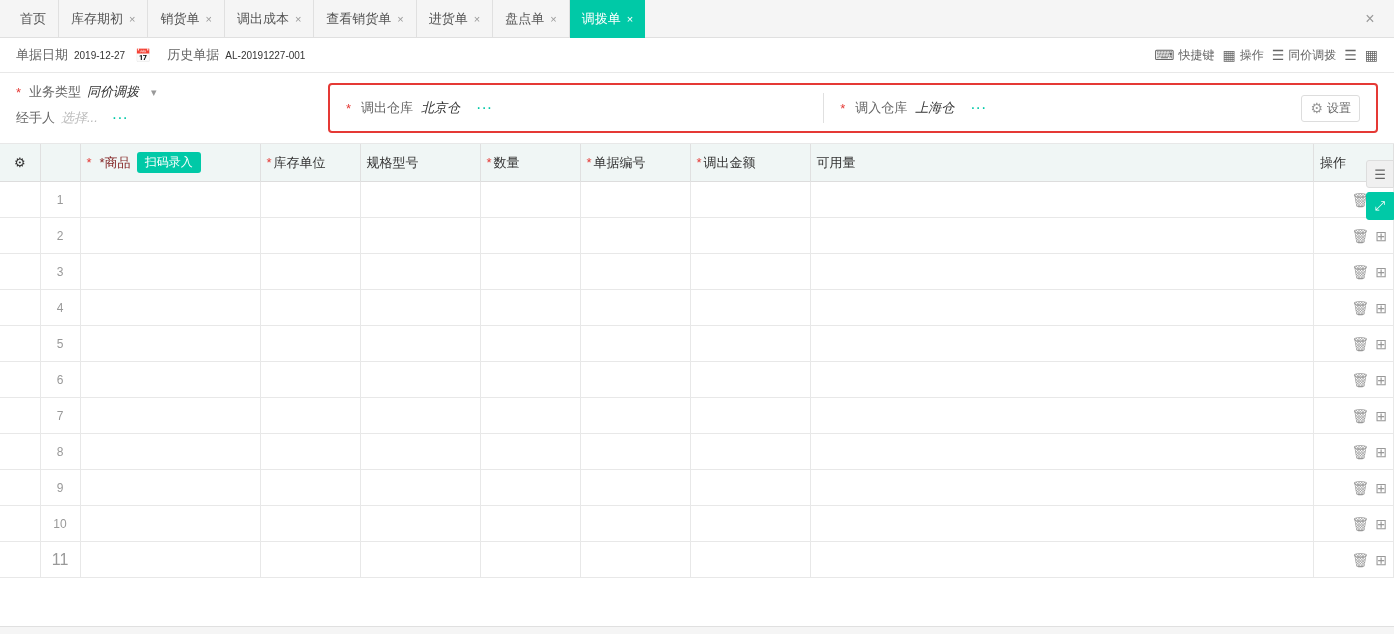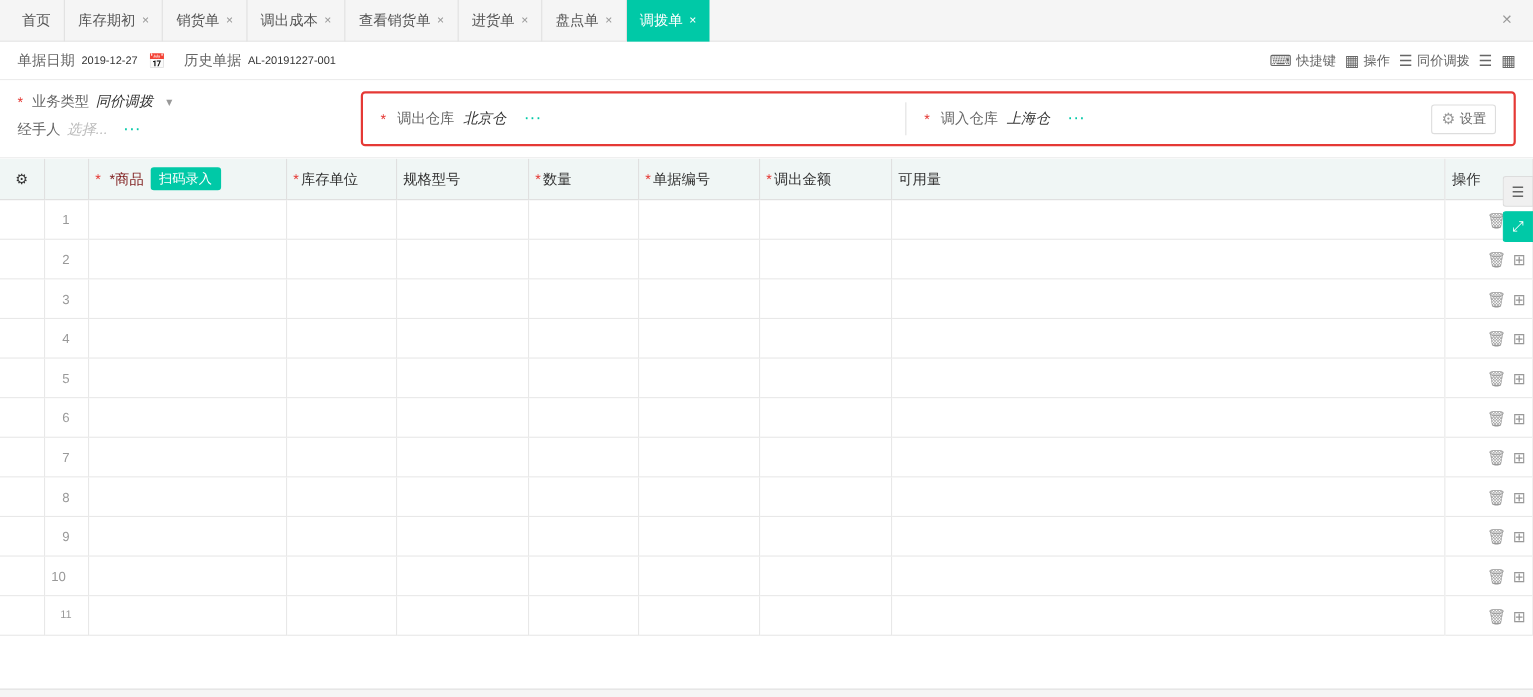--- a/index.html
+++ b/index.html
@@ -558,38 +558,38 @@
       <td></td>
       <td>
         <div class="op-icons">
           <span class="op-icon">🗑</span>
           <span class="op-icon">⊞</span>
         </div>
       </td>
     </tr>
             <tr>
       <td></td>
-      <td style="text-align:left;color:#999;font-size:12px;">10</td>
-      <td></td>
-      <td></td>
-      <td></td>
-      <td></td>
-      <td></td>
-      <td></td>
-      <td></td>
-      <td>
-        <div class="op-icons">
-          <span class="op-icon">🗑</span>
-          <span class="op-icon">⊞</span>
-        </div>
-      </td>
-    </tr>
-            <tr>
-      <td></td>
-      <td style="text-align:center;color:#999;font-size:10px;">11</td>
+      <td style="text-align:center;color:#999;font-size:12px;">10</td>
+      <td></td>
+      <td></td>
+      <td></td>
+      <td></td>
+      <td></td>
+      <td></td>
+      <td></td>
+      <td>
+        <div class="op-icons">
+          <span class="op-icon">🗑</span>
+          <span class="op-icon">⊞</span>
+        </div>
+      </td>
+    </tr>
+            <tr>
+      <td></td>
+      <td style="text-align:center;color:#999;font-size:16px;">11</td>
       <td></td>
       <td></td>
       <td></td>
       <td></td>
       <td></td>
       <td></td>
       <td></td>
       <td>
         <div class="op-icons">
           <span class="op-icon">🗑</span>

